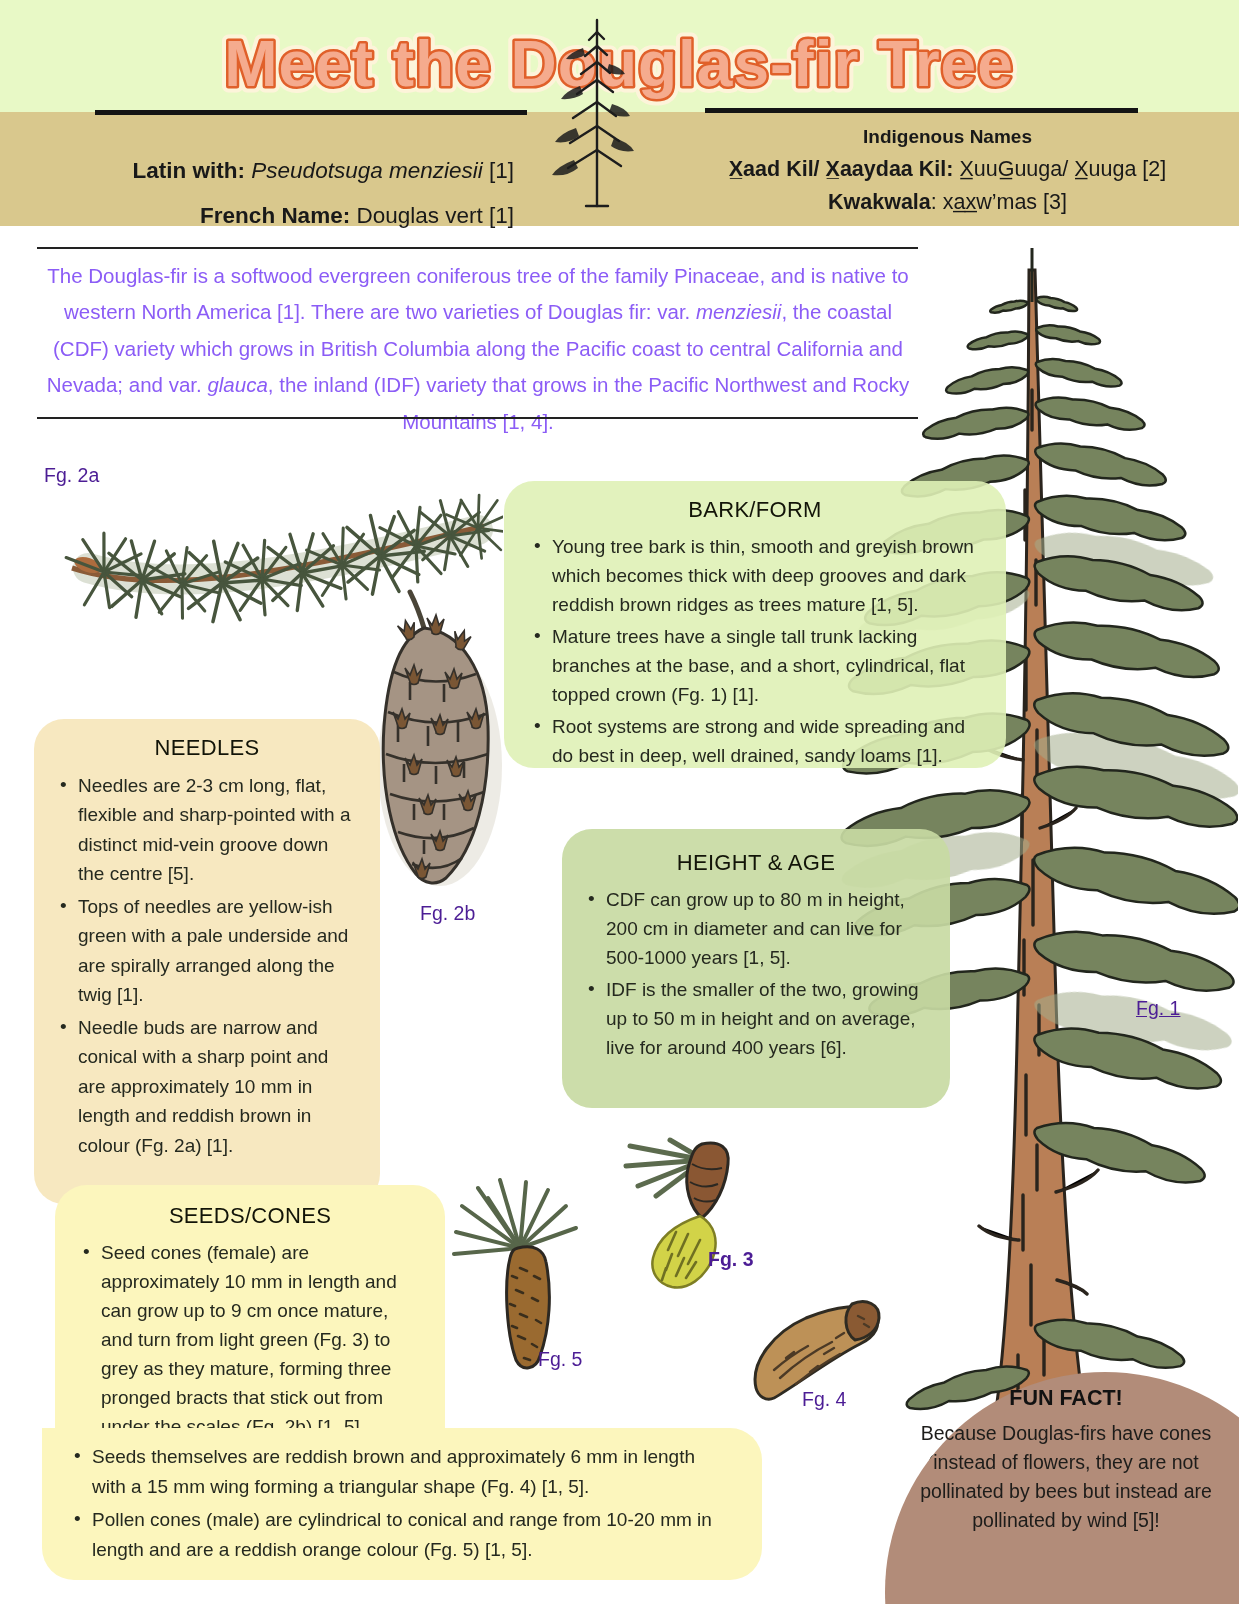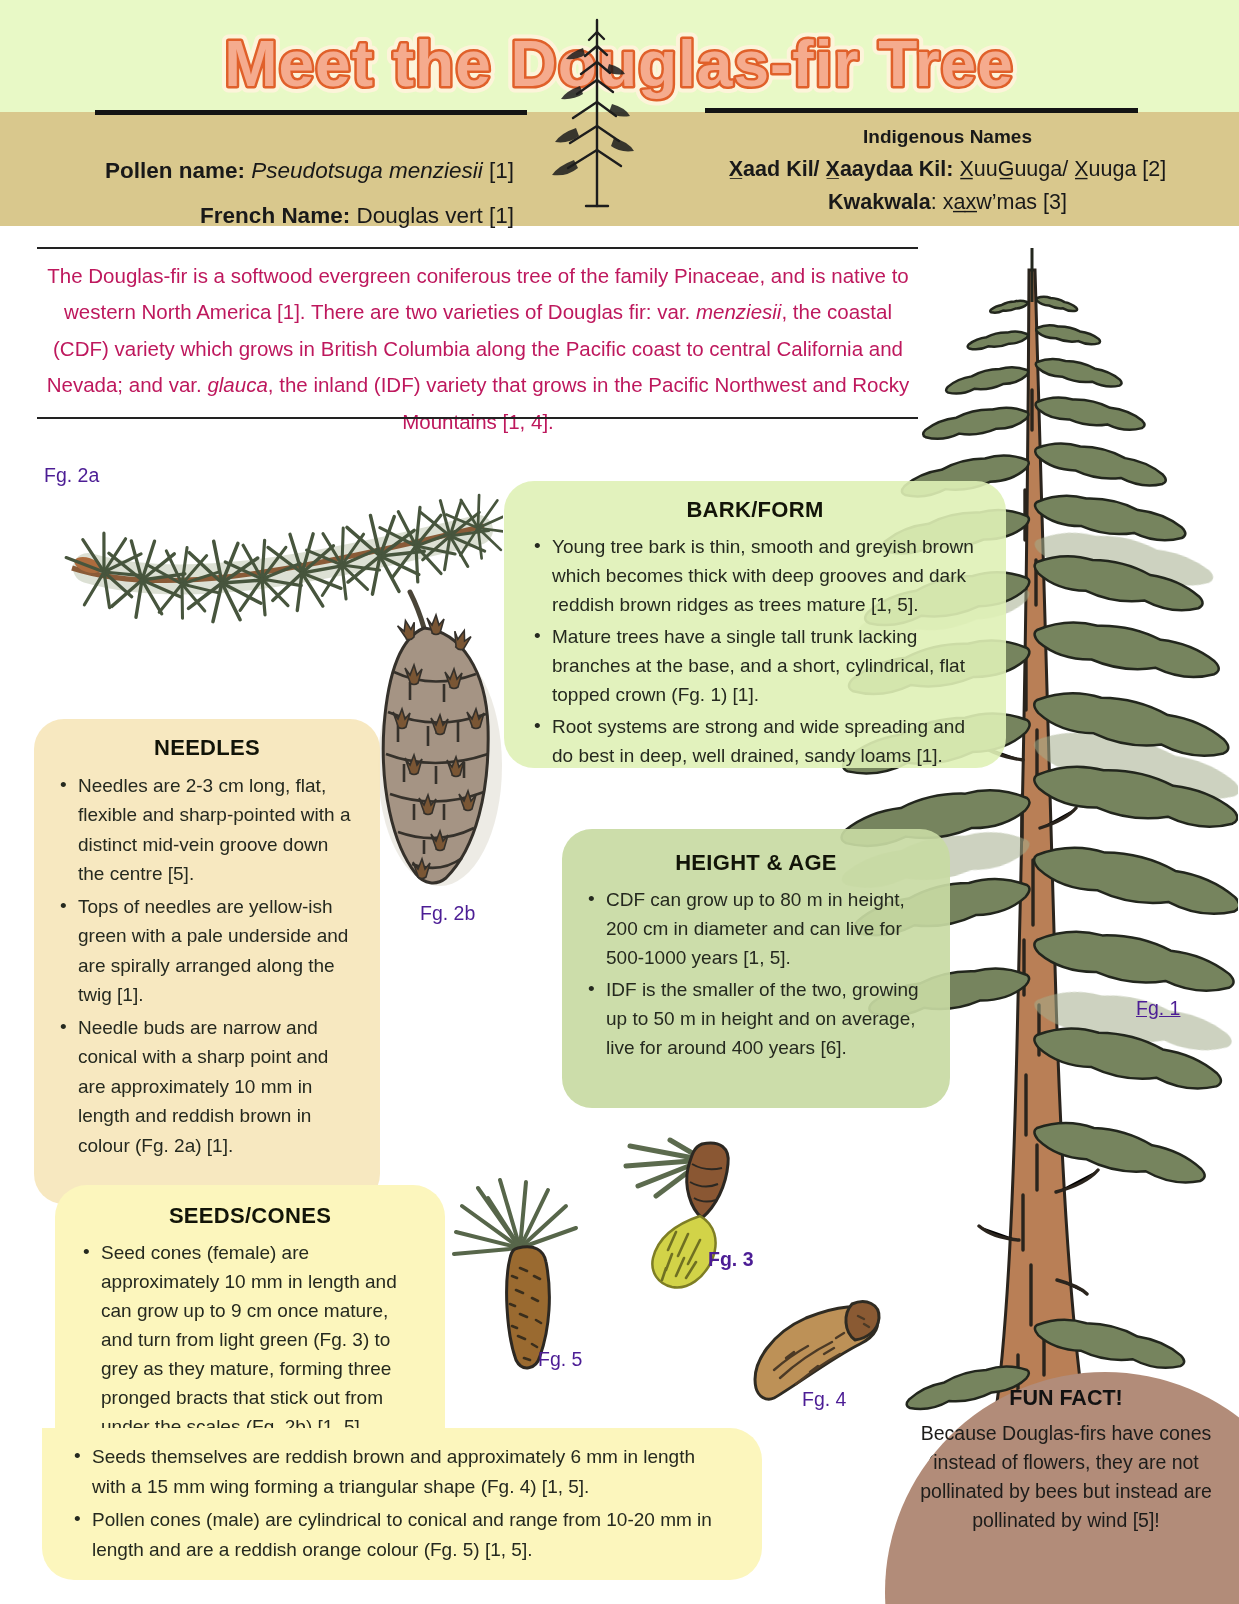--- a/index.html
+++ b/index.html
@@ -15,25 +15,25 @@
   .hdr-tree{position:absolute;left:538px;top:8px;width:120px;height:210px;z-index:7;}
   .latin-block{position:absolute;left:40px;top:148px;width:474px;text-align:right;
                font-size:22.5px;line-height:45px;color:#191919;z-index:6;}
   .b{font-weight:700;}
   .it{font-style:italic;}
   .indig-block{position:absolute;left:660px;top:120px;width:575px;text-align:center;
                color:#191919;z-index:6;font-size:21.5px;line-height:33px;}
   .indig-title{font-size:19px;font-weight:700;}
   .thin-rule{position:absolute;left:37px;width:881px;height:2px;background:#222;z-index:2;}
   .intro{position:absolute;left:38px;top:258px;width:880px;text-align:center;
-         font-size:20.5px;line-height:1.78;color:#be185d;z-index:2;}
+         font-size:20.5px;line-height:1.78;color:#8b5cf6;z-index:2;}
   .fig-label{position:absolute;font-size:19.5px;color:#4c1d95;z-index:4;}
   .illu{position:absolute;z-index:1;}
   .box{position:absolute;border-radius:30px;z-index:2;box-sizing:border-box;color:#25291f;}
-  .box h2{font-size:22px;font-weight:700;text-align:center;margin:0 0 8px 0;color:#121408;letter-spacing:.3px;
+  .box h2{font-size:22px;font-weight:400;text-align:center;margin:0 0 8px 0;color:#121408;letter-spacing:.3px;
           font-family:"Liberation Sans",sans-serif;}
   .box ul{margin:0;padding:0;list-style:none;}
   .box li{position:relative;padding-left:22px;margin:0 0 3px 0;}
   .box li::before{content:"\2022";position:absolute;left:4px;top:-1px;}
   .box-bark{left:504px;top:481px;width:502px;height:287px;background:rgba(223,241,182,0.90);
             padding:14px 26px 10px;font-size:19px;line-height:29px;}
   .box-needles{left:34px;top:719px;width:346px;height:485px;background:rgba(247,231,189,0.95);
                padding:14px 22px 11px;font-size:19px;line-height:29.5px;}
   .box-height{left:562px;top:829px;width:388px;height:279px;background:rgba(200,218,163,0.92);
               padding:19px 22px 10px;font-size:19px;line-height:29px;}
@@ -79,21 +79,21 @@
       <path d="M71,56 q12,3 16,10 q-11,2 -18,-3 z"></path>
       <path d="M42,78 q-14,5 -19,13 q13,1 22,-5 z"></path>
       <path d="M74,96 q14,4 18,12 q-13,2 -21,-4 z"></path>
       <path d="M38,120 q-15,5 -21,14 q14,2 24,-6 z"></path>
       <path d="M76,130 q15,4 20,13 q-14,2 -23,-5 z"></path>
       <path d="M36,152 q-16,6 -22,15 q15,2 26,-7 z"></path>
     </g>
   </svg>
 
   <div class="latin-block">
-    <div><span class="b">Pollen name:</span> <span class="it">Pseudotsuga menziesii</span><span> [1]</span></div>
+    <div><span class="b">Latin with:</span> <span class="it">Pseudotsuga menziesii</span><span> [1]</span></div>
     <div><span class="b">French Name:</span> <span>Douglas vert [1]</span></div>
   </div>
 
   <div class="indig-block">
     <div class="indig-title">Indigenous Names</div>
     <div><span class="b">X̲aad Kil/ X̲aaydaa Kil:</span><span> X̲uuG̲uuga/ X̲uuga [2]</span></div>
     <div><span class="b">Kwakwala</span><span>:  xa̲x̲w’mas [3]</span></div>
   </div>
 
   <div class="thin-rule" style="top:247px;"></div>

